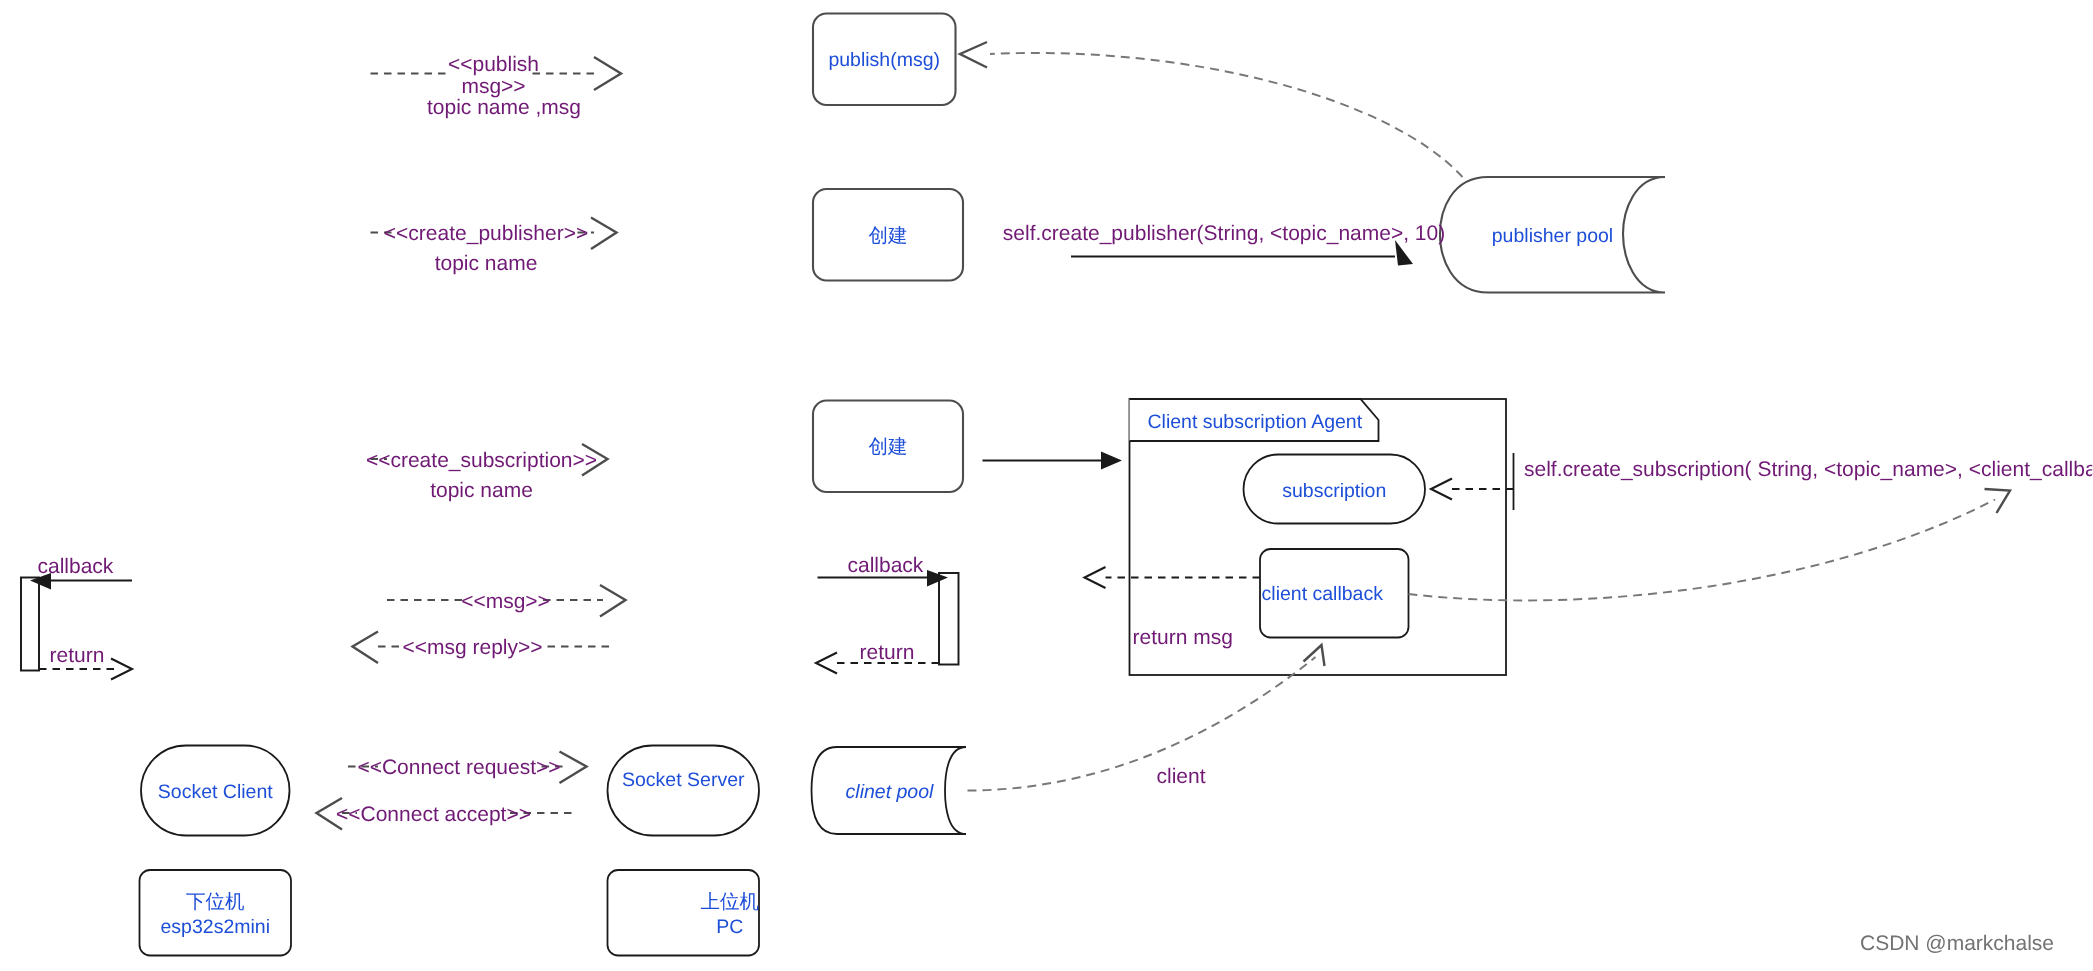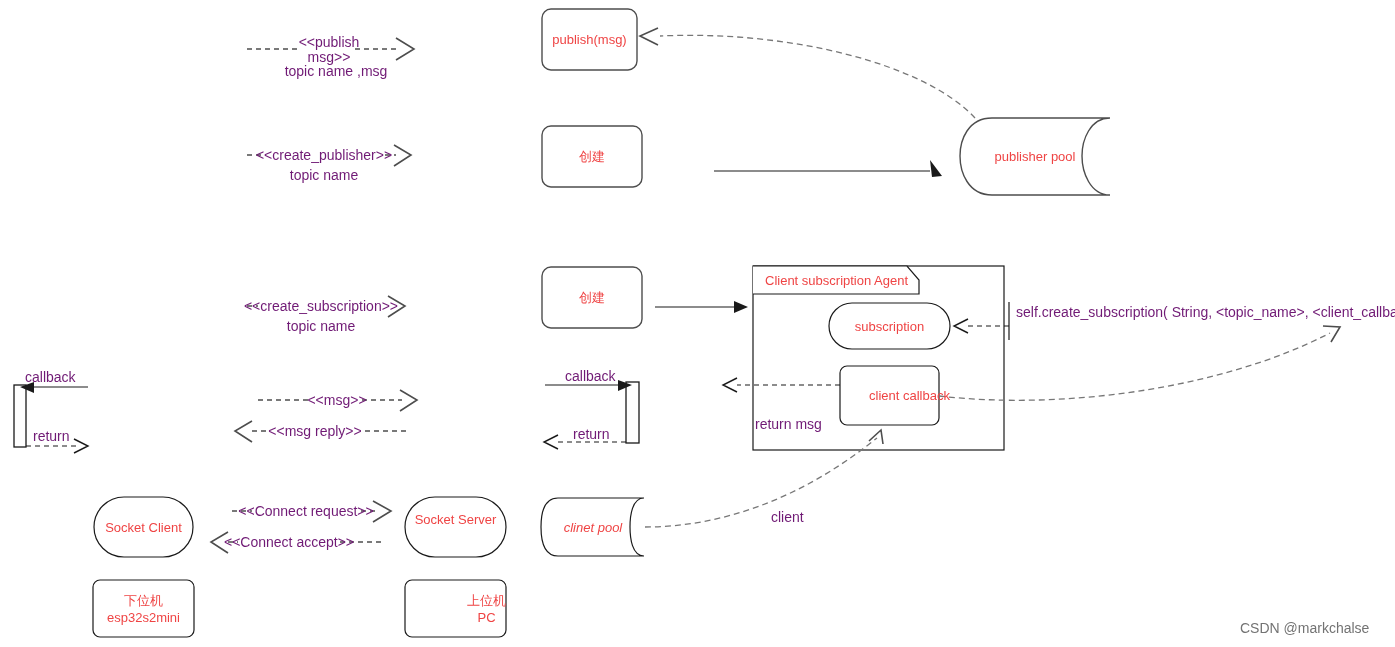--- a/index.html
+++ b/index.html
@@ -36,21 +36,21 @@
     text-align: center;
     transform: translateX(-50%);
   }
   .node-text {
     position: absolute;
     display: flex;
     align-items: center;
     justify-content: center;
     flex-direction: column;
     font-size: 13px;
-    color: #ef4444;
+    color: #1d4ed8;
     text-align: center;
     line-height: 17px;
     white-space: pre-line;
   }
   .watermark {
     position: absolute;
     font-size: 14px;
     color: #737373;
     white-space: nowrap;
   }
@@ -168,30 +168,31 @@
 
   <div class="lbl center" style="left:321px; top:298px;">&lt;&lt;create_subscription&gt;&gt;</div>
   <div class="lbl center" style="left:321px; top:318px;">topic name</div>
 
   <div class="lbl center" style="left:337px; top:392px;">&lt;&lt;msg&gt;&gt;</div>
   <div class="lbl center" style="left:315px; top:423px;">&lt;&lt;msg reply&gt;&gt;</div>
 
   <div class="lbl center" style="left:306px; top:503px;">&lt;&lt;Connect request&gt;&gt;</div>
   <div class="lbl center" style="left:289px; top:534px;">&lt;&lt;Connect accept&gt;&gt;</div>
 
+  <div class="lbl center" style="left:816px; top:147px;">self.create_publisher(String, &lt;topic_name&gt;, 10)</div>
   <div class="lbl" style="left:1016px; top:304px;">self.create_subscription( String, &lt;topic_name&gt;, &lt;client_callback&gt;, 10)</div>
 
   <div class="node-text" style="left:542px; top:9px; width:95px; height:61px;">publish(msg)</div>
   <div class="node-text" style="left:542px; top:126px; width:100px; height:61px;">创建</div>
   <div class="node-text" style="left:542px; top:267px; width:100px; height:61px;">创建</div>
   <div class="node-text" style="left:975px; top:118px; width:120px; height:77px;">publisher pool</div>
   <div class="node-text" style="left:548px; top:498px; width:90px; height:58px;font-style:italic;">clinet pool</div>
   <div class="node-text" style="left:765px; top:268px; width:150px; height:24px; align-items:flex-start; font-size:13px;">Client subscription Agent</div>
   <div class="node-text" style="left:829px; top:303px; width:121px; height:46px;">subscription</div>
-  <div class="node-text" style="left:840px; top:366px; width:83px; height:59px;padding-left:28px;">client callback</div>
+  <div class="node-text" style="left:840px; top:366px; width:83px; height:59px;">client callback</div>
   <div class="node-text" style="left:94px; top:497px; width:99px; height:60px;">Socket Client</div>
   <div class="node-text" style="left:405px; top:497px; width:101px; height:44px;">Socket Server</div>
   <div class="node-text" style="left:93px; top:580px; width:101px; height:57px;">下位机
 esp32s2mini</div>
   <div class="node-text" style="left:405px; top:580px; width:101px; height:57px;padding-left:31px;">上位机
 PC</div>
 
   <div class="lbl" style="left:25px; top:369px;">callback</div>
   <div class="lbl" style="left:33px; top:428px;">return</div>
   <div class="lbl" style="left:565px; top:368px;">callback</div>

